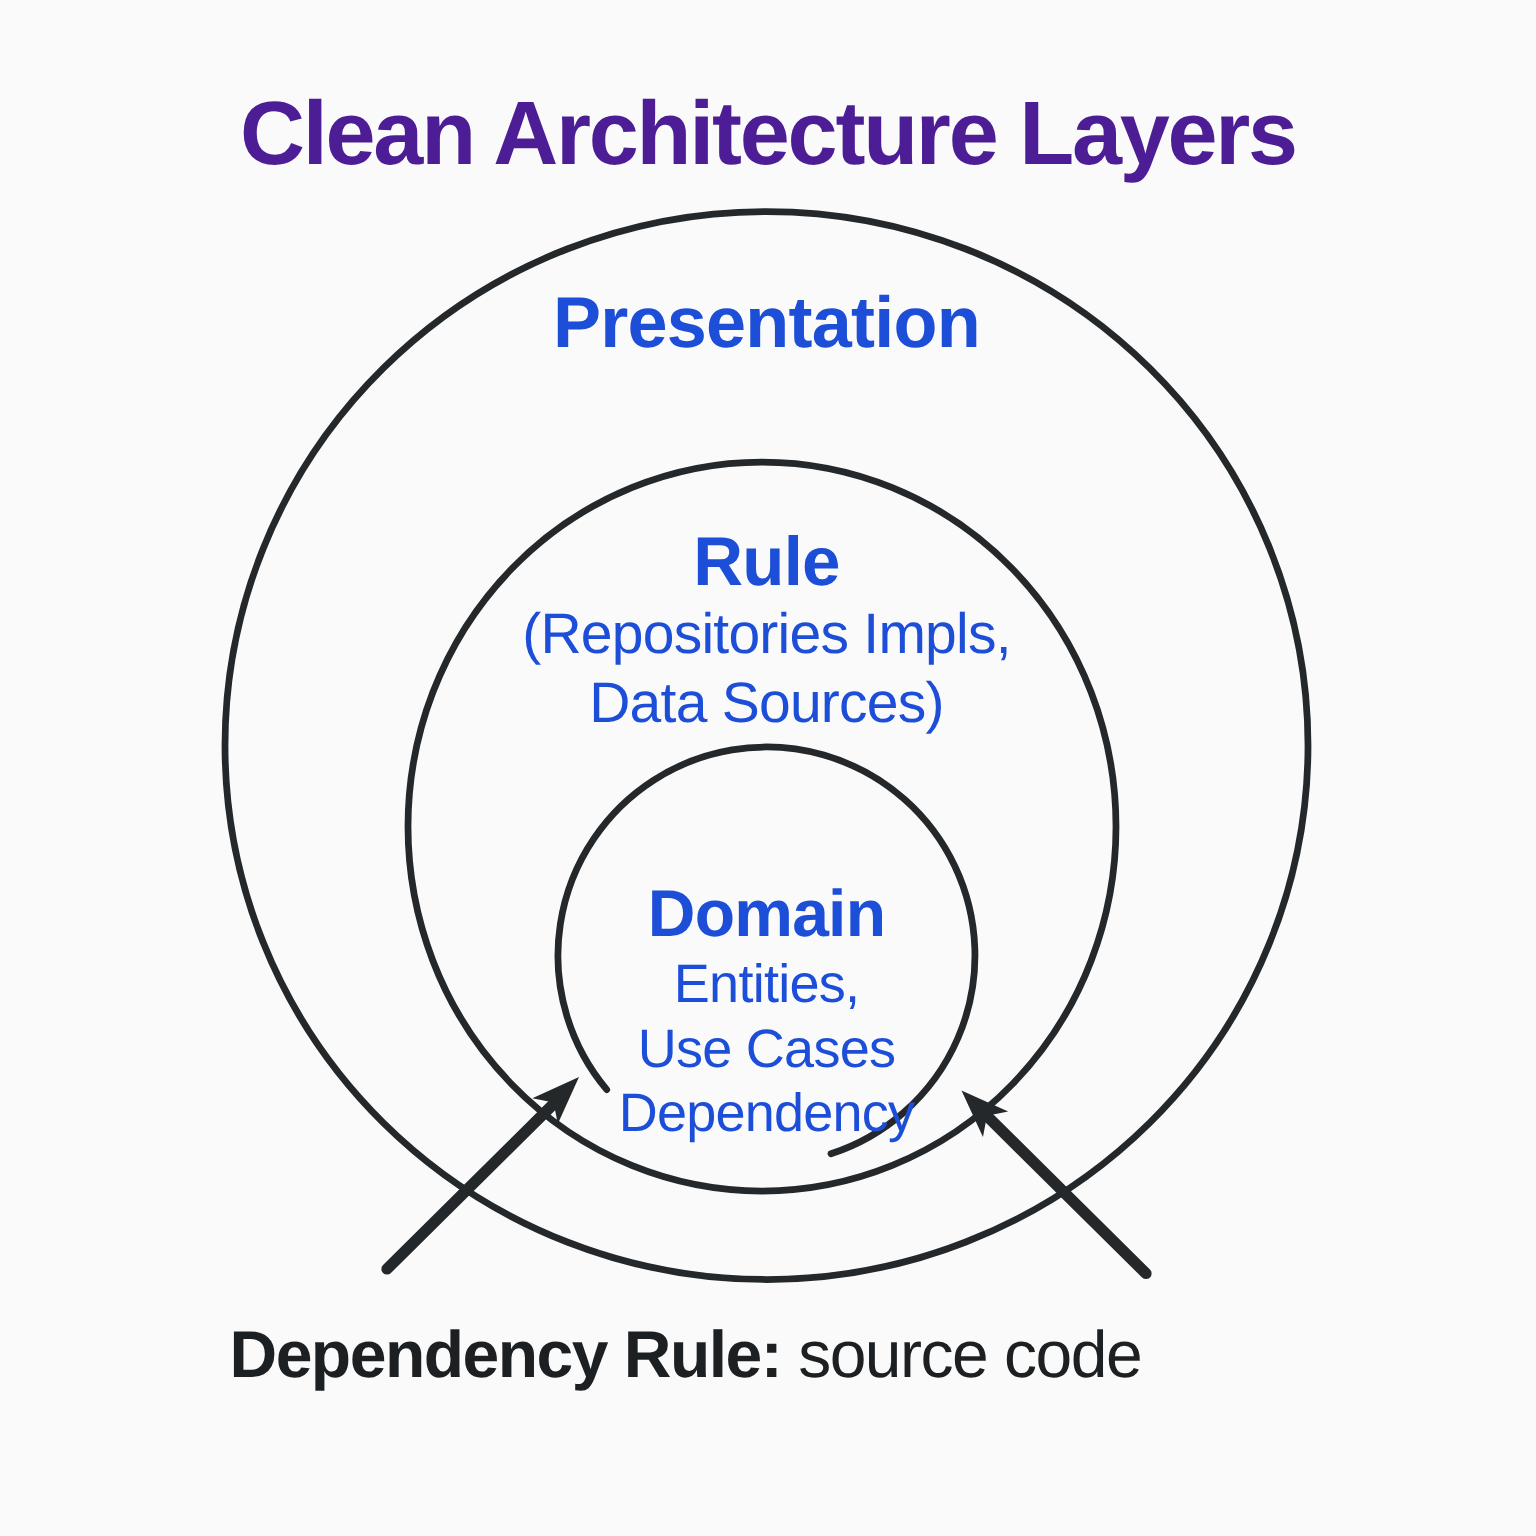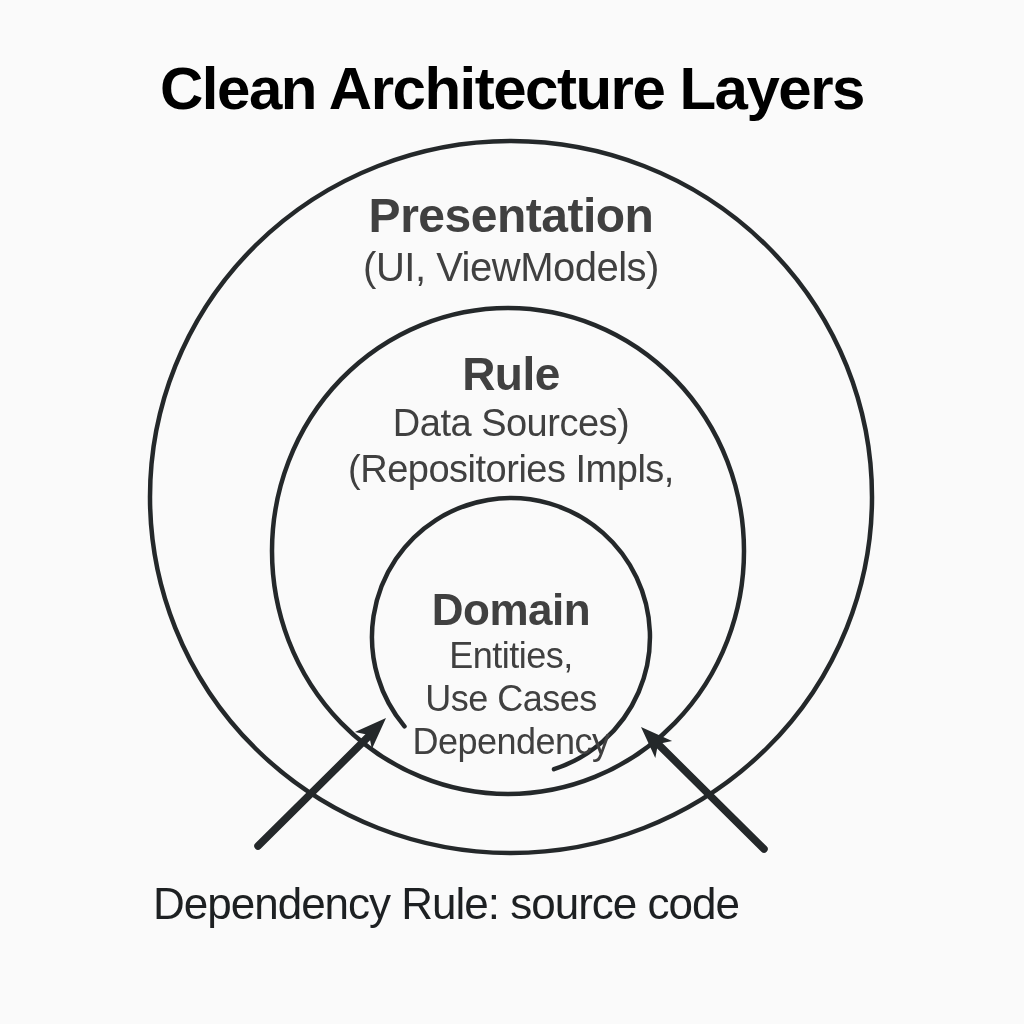--- a/index.html
+++ b/index.html
@@ -18,34 +18,34 @@
   }
   .page-title {
     position: absolute;
     top: 54px;
     left: 0;
     width: 1024px;
     text-align: center;
     font-size: 60px;
     font-weight: 700;
     letter-spacing: -1.5px;
-    color: #000000;
+    color: #4c1d95;
   }
   .diagram-svg {
     position: absolute;
     top: 0;
     left: 0;
   }
   .layer-text {
     position: absolute;
     left: 511px;
     transform: translateX(-50%);
     text-align: center;
     white-space: nowrap;
-    color: #404040;
+    color: #1d4ed8;
   }
   .layer-label {
     font-weight: 600;
   }
   .presentation-block { top: 190px; }
   .presentation-block .layer-label { font-size: 48px; line-height: 52px; }
   .presentation-block .layer-sub   { font-size: 40px; line-height: 50px; }
   .data-block { top: 348px; }
   .data-block .layer-label { font-size: 46px; line-height: 52px; }
   .data-block .layer-sub   { font-size: 38px; line-height: 46px; }
@@ -56,21 +56,21 @@
     position: absolute;
     left: 153px;
     top: 878px;
     width: 760px;
     font-size: 44px;
     line-height: 52px;
     letter-spacing: -1px;
     color: #1d2022;
   }
   .caption .lead {
-    font-weight: 400;
+    font-weight: 700;
   }
 </style>
 </head>
 <body>
 
 <div class="page-title">Clean Architecture Layers</div>
 
 <svg class="diagram-svg" width="1024" height="1024" viewBox="0 0 1024 1024">
 
   <ellipse cx="511" cy="497" rx="361" ry="356" fill="none" stroke="#24282a" stroke-width="4.5"></ellipse>
@@ -85,27 +85,26 @@
   </g>
 
   <g>
     <line x1="764" y1="849" x2="658" y2="744" stroke="#24282a" stroke-width="7.5" stroke-linecap="round"></line>
     <polygon points="641,727 672.1,741.0 658,743.9 655.3,758.0" fill="#24282a"></polygon>
   </g>
 </svg>
 
 <div class="layer-text presentation-block">
   <div class="layer-label">Presentation</div>
-  <div class="layer-sub">(UI, ViewModels)</div>
 </div>
 
 <div class="layer-text data-block">
   <div class="layer-label">Rule</div>
+  <div class="layer-sub">(Repositories Impls,</div>
   <div class="layer-sub">Data Sources)</div>
-  <div class="layer-sub">(Repositories Impls,</div>
 </div>
 
 <div class="layer-text domain-block">
   <div class="layer-label">Domain</div>
   <div class="layer-sub">Entities,</div>
   <div class="layer-sub">Use Cases</div>
   <div class="layer-sub">Dependency</div>
 </div>
 
 <div class="caption">

